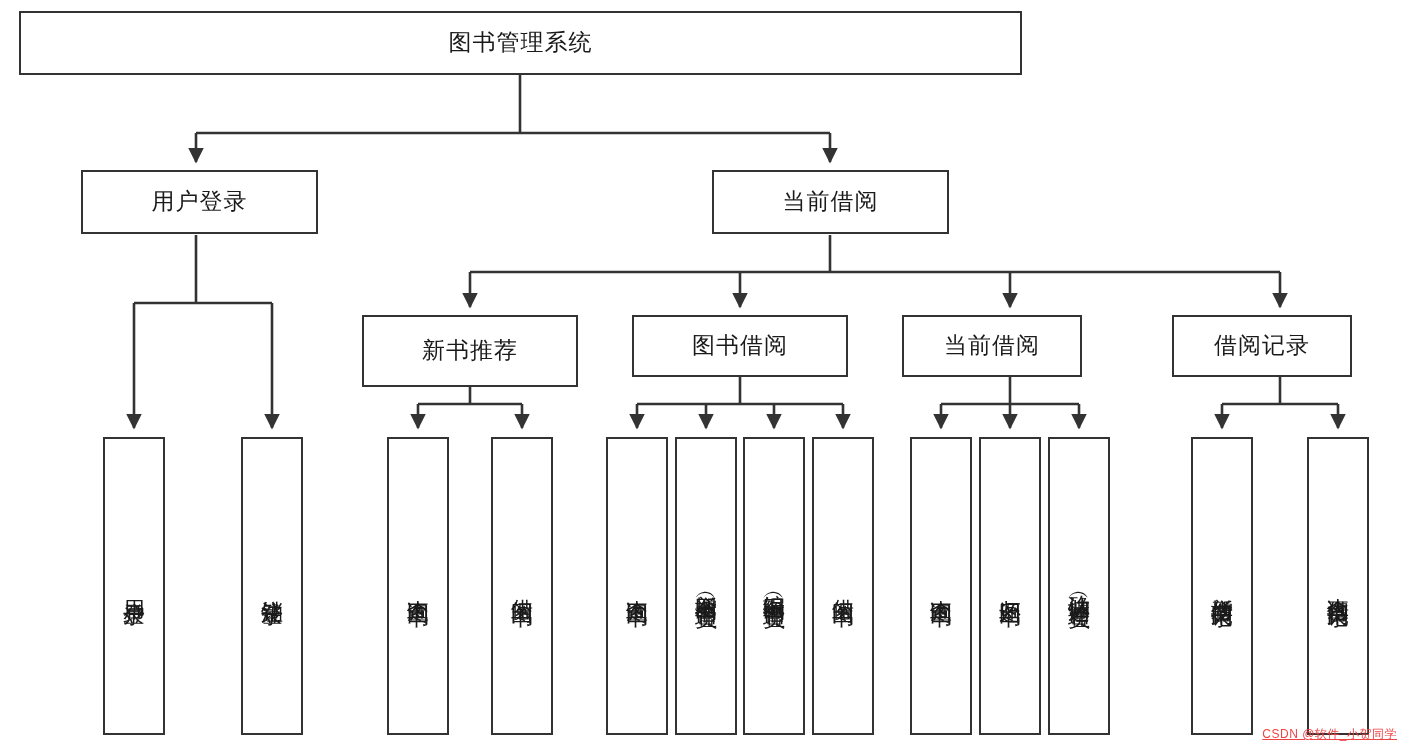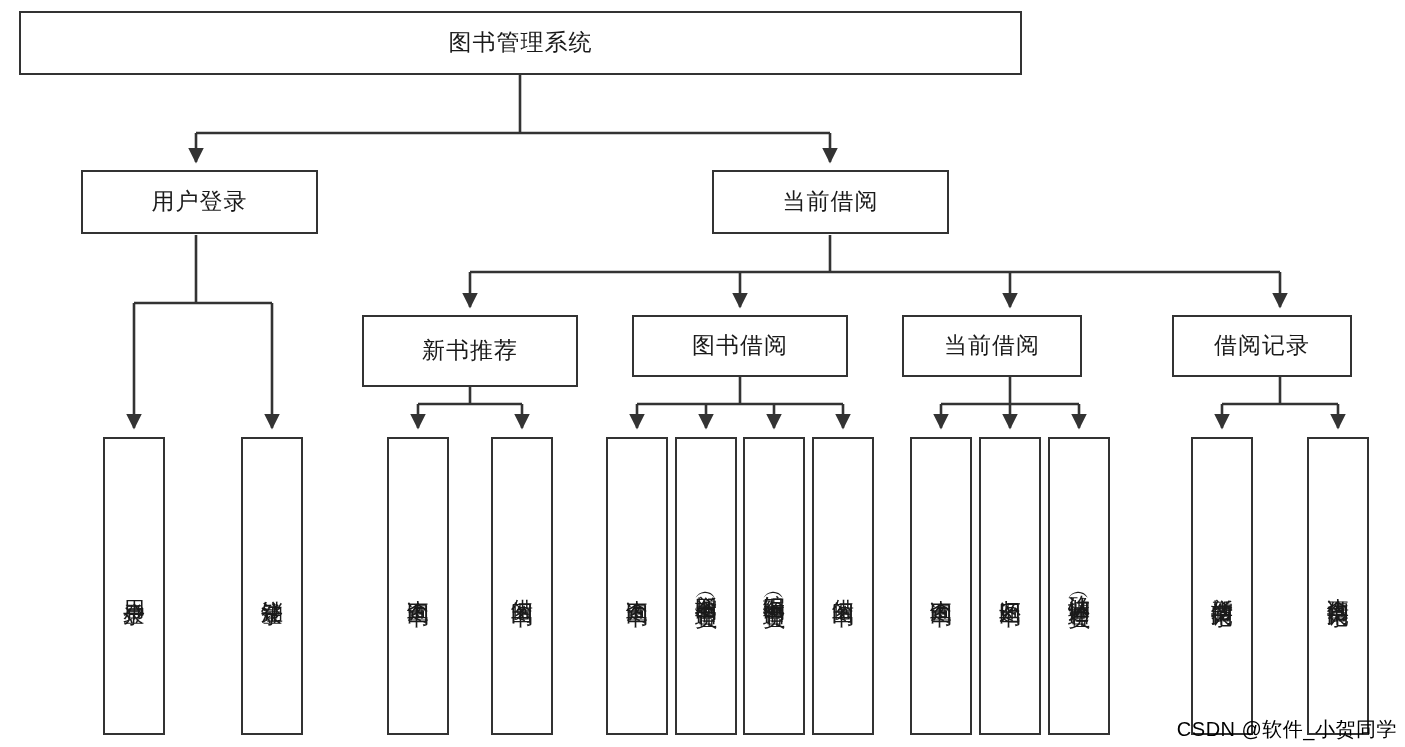--- a/index.html
+++ b/index.html
@@ -46,25 +46,26 @@
     writing-mode: vertical-rl;
     text-orientation: upright;
     font-size: 22px;
     letter-spacing: 2px;
     line-height: 1;
   }
   .watermark {
     position: absolute;
     right: 8px;
     bottom: 4px;
-    color: #000000;
-    font-size: 20px;
+    color: #ef4444;
+    font-size: 12px;
     letter-spacing: 0.5px;
     white-space: nowrap;
     user-select: none;
+    text-decoration: underline;
   }
 </style>
 </head>
 <body>
 
 <div id="diagram-root">
 
   <svg id="tree-svg" viewBox="0 0 1405 747">
     <defs>
       <marker id="arrow" viewBox="0 0 10 10" refX="9" refY="5" markerWidth="6" markerHeight="6" orient="auto-start-reverse">

